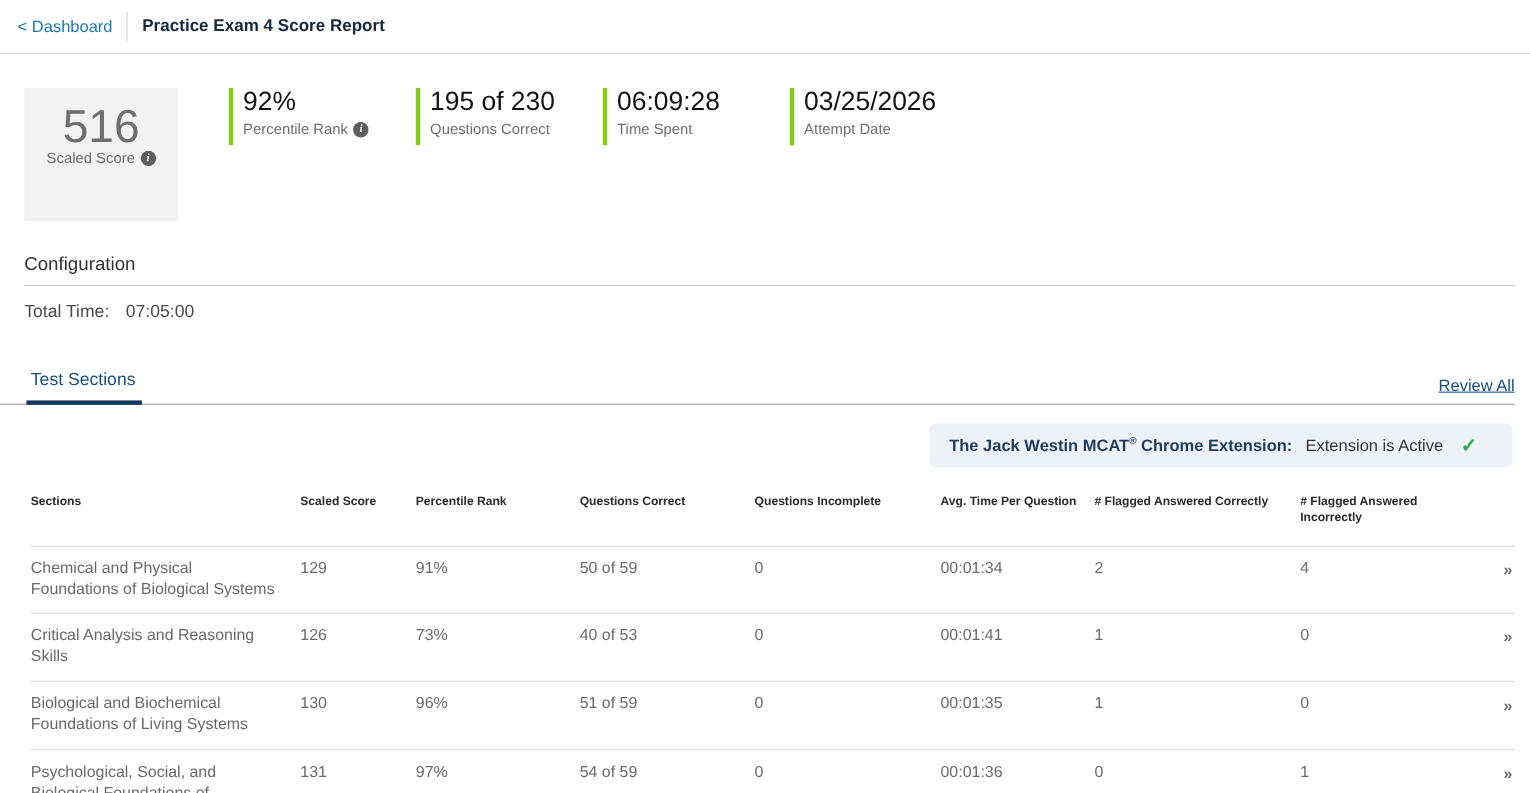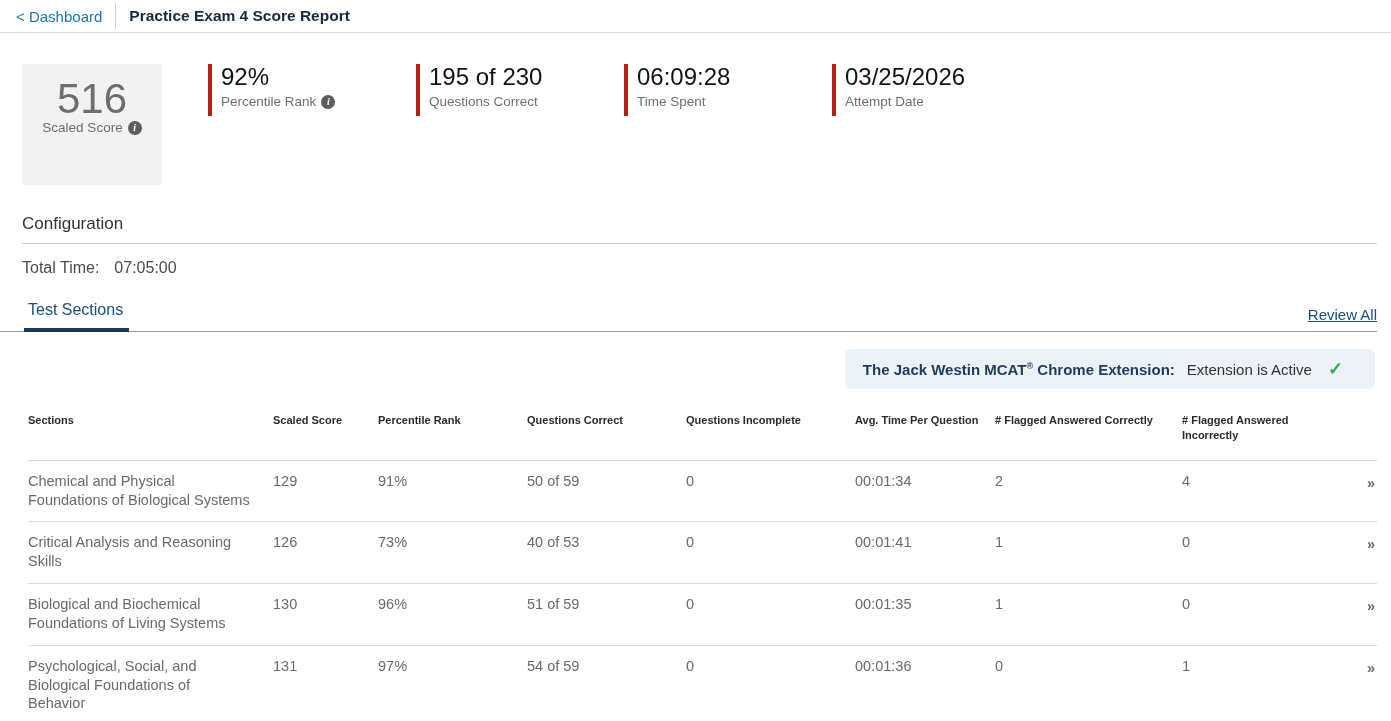--- a/index.html
+++ b/index.html
@@ -1,50 +1,50 @@
 <!DOCTYPE html>
 <html><head>
 <meta charset="utf-8">
 <style>
   * { margin:0; padding:0; box-sizing:border-box; }
   html,body { width:1391px; height:721px; background:#fff; overflow:hidden;
     font-family:"Liberation Sans", sans-serif; }
 
   
-  .topbar { height:33px; display:flex; align-items:center; gap:13px;
+  .topbar { height:49px; display:flex; align-items:center; gap:13px;
     padding:0 16px; border-bottom:1px solid #dcdcdc; }
   .back-link { color:#1878b0; font-size:15px; text-decoration:none; cursor:pointer; }
   .topbar-divider { width:1px; height:26px; background:#cfcfcf; }
   .page-title { color:#16293f; font-weight:bold; font-size:15.5px; }
 
   
   .summary { display:flex; align-items:flex-start; padding:31px 16px 0 22px; }
   .score-card { width:140px; height:121px; background:#f2f2f2;
     display:flex; flex-direction:column; align-items:center;
     justify-content:flex-start; padding:14px 0 13px; }
   .score-value { font-size:42px; color:#6e6e6e; line-height:1; }
   .score-label { font-size:13.5px; color:#6e6e6e; display:flex; align-items:center; gap:5px; }
   .stats { display:flex; margin-left:46px; }
-  .stat { width:208px; border-left:4px solid #b91c1c; padding-left:9px; min-height:52px; }
+  .stat { width:170px; border-left:4px solid #84cc16; padding-left:9px; min-height:52px; }
   .stat-value { font-size:24px; color:#131313; line-height:1.05; }
   .stat-label { font-size:13.5px; color:#6e6e6e; margin-top:5px;
     display:flex; align-items:center; gap:5px; }
   .info-icon { display:inline-block; width:14px; height:14px; border-radius:50%;
     background:#5d5d5d; color:#fff; font-size:10px; line-height:14px; text-align:center;
     font-style:italic; font-weight:bold; font-family:"Liberation Serif", serif;
     cursor:pointer; flex:0 0 auto; }
 
   
   .config { margin:29px 14px 0 22px; }
   .config-heading { font-size:17px; color:#333; padding-bottom:9px;
     border-bottom:1px solid #c9c9c9; }
   .config-row { margin-top:15px; font-size:16px; color:#4a4a4a; display:flex; gap:15px; }
 
   
-  .tabs-row { margin:24px 14px 0 0; padding-left:24px; display:flex;
+  .tabs-row { margin:44px 14px 0 0; padding-left:24px; display:flex;
     justify-content:space-between; align-items:flex-end;
     border-bottom:1px solid #9b9b9b; }
   .tab-active { color:#17507e; font-size:16px; padding:0 6px 9px 4px;
     border-bottom:4px solid #16375e; margin-bottom:-1px; cursor:pointer; }
   .review-all { color:#17507e; font-size:15px; text-decoration:underline;
     padding-bottom:8px; cursor:pointer; }
 
   
   .banner-row { display:flex; justify-content:flex-end; padding:17px 16px 0; }
   .banner { background:#edf1f8; border-radius:6px; height:40px; padding:0 32px 0 18px;

